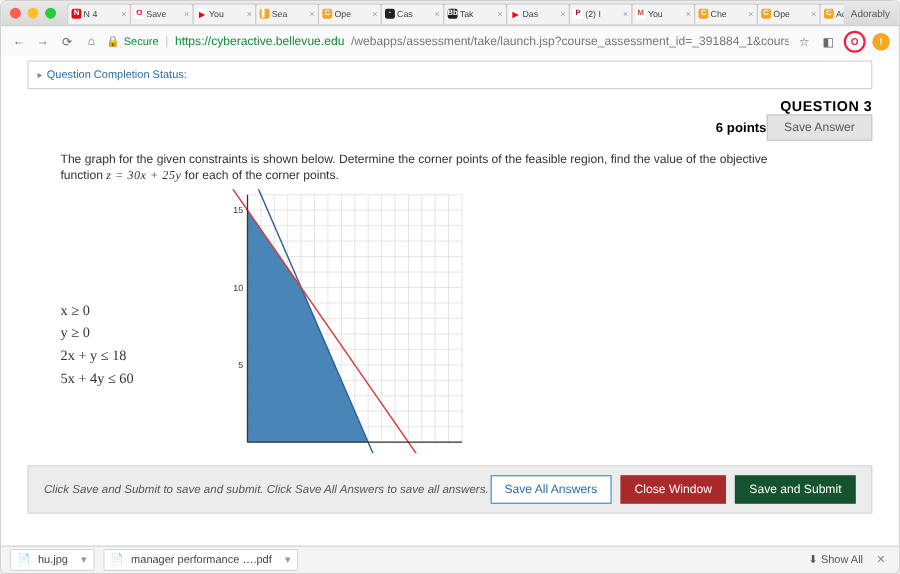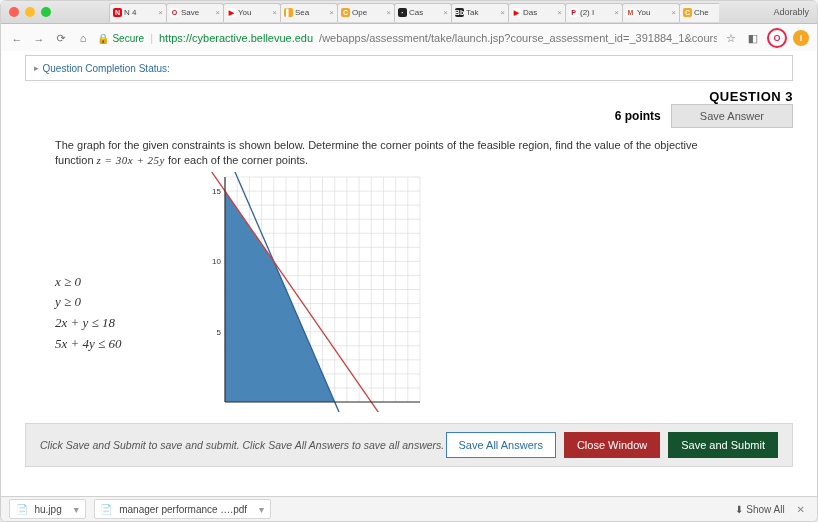--- a/index.html
+++ b/index.html
@@ -1,19 +1,19 @@
 <!DOCTYPE html>
 <html><head>
 <meta charset="utf-8">
 <style>
   html, body { margin: 0; padding: 0; font-family: Arial, Helvetica, sans-serif; background: #fff; }
   body { width: 818px; height: 522px; overflow: hidden; position: relative; box-sizing: border-box; border: 1px solid #d0d0d0; border-radius: 6px; box-shadow: 0 8px 30px rgba(0,0,0,0.25); }
 
   
-  .window-chrome { height: 22px; background: linear-gradient(#e8e8e8,#d9d9d9); display: flex; align-items: center; padding: 0 8px; border-bottom: 1px solid #bfbfbf; gap: 48px; }
+  .window-chrome { height: 22px; background: linear-gradient(#e8e8e8,#d9d9d9); display: flex; align-items: center; padding: 0 8px; border-bottom: 1px solid #bfbfbf; }
   .traffic { display: flex; gap: 6px; margin-right: 10px; }
   .tl { width: 10px; height: 10px; border-radius: 50%; }
   .tl.red { background:#ff5f56; } .tl.yellow{background:#ffbd2e;} .tl.green{background:#27c93f;}
   .tabstrip { display:flex; flex:1; overflow:hidden; gap:0; }
   .btab { flex:0 0 50px; height:18px; background:#f3f3f3; border:1px solid #c7c7c7; border-bottom:none; border-radius:3px 3px 0 0; margin-right:-1px; font-size:8px; display:flex; align-items:center; padding:0 3px; gap:2px; overflow:hidden; white-space:nowrap; color:#444; }
   .btab .fav { width:9px; height:9px; flex:0 0 9px; display:inline-flex; align-items:center; justify-content:center; }
   .ext-label { font-size:9px; color:#555; margin-left:6px; }
 
   
   .toolbar { height: 28px; display:flex; align-items:center; padding:0 8px; gap:6px; border-bottom:1px solid #dcdcdc; background:#fafafa; font-size:11px; color:#5a5a5a; }
@@ -30,31 +30,31 @@
   .content-pad { padding: 0 24px; }
 
   
   .status-strip { border:1px solid #cfcfcf; height:24px; display:flex; align-items:center; padding:0 8px; font-size:10px; color:#2a6da3; margin-top:4px; background:#fff; }
   .status-strip .chev { color:#888; margin-right:4px; font-size:9px; }
 
   
   .qblock { margin:8px 0 0 30px; }
   .qhdr { display:flex; align-items:flex-end;flex-direction:column; }
   .qtitle { font-weight:bold; font-size:13px; letter-spacing:0.5px; }
-  .qhdr-r { margin-left:auto; display:flex; align-items:center; gap:10px; font-size:12px; }
+  .qhdr-r { margin-left:auto; display:flex; align-items:center; gap:0; font-size:12px; }
   .points { font-weight:bold; }
-  .saveans { background:#e4e4e4; border:1px solid #c6c6c6; color:#555; font-size:11px; padding:5px 28px; }
+  .saveans { background:#e4e4e4; border:1px solid #c6c6c6; color:#555; font-size:11px; padding:5px 15px; }
 
   .qbody { margin-top:10px; font-size:11px; color:#333; line-height:1.35; }
   .partlbl { font-weight:bold; margin-bottom:2px; }
   .formula { font-style:italic; font-family: 'Times New Roman', serif; letter-spacing:0.5px; }
   .subhdr { margin-top:10px; font-weight:bold; }
 
   .cg-row { display:flex; align-items:flex-start; margin-top:4px; }
-  .constraints { width:130px; font-family:'Times New Roman', serif; font-style:italic; font-size:13px; line-height:1.6; color:#333; margin-top:100px; }
+  .constraints { width:130px; font-family:'Times New Roman', serif; font-size:13px; line-height:1.6; color:#333; margin-top:100px; }
   .graph-wrap { margin-left:10px; }
 
   
   .actionbar { position:absolute; left:24px; right:24px; bottom:30px; height:42px; background:#ececec; border:1px solid #d7d7d7; display:flex; align-items:center; padding:0 14px; font-size:10.5px; color:#555; font-style:italic; }
   .actions-r { margin-left:auto; display:flex; gap:8px; font-style:normal; }
   .btn { font-size:11px; padding:6px 12px; border:1px solid transparent; cursor:pointer; }
   .btn.outline { background:#fff; border-color:#3a7fbf; color:#2a6da3; }
   .btn.danger  { background:#a82a2a; color:#fff; }
   .btn.primary { background:#14532d; color:#fff; }
 

